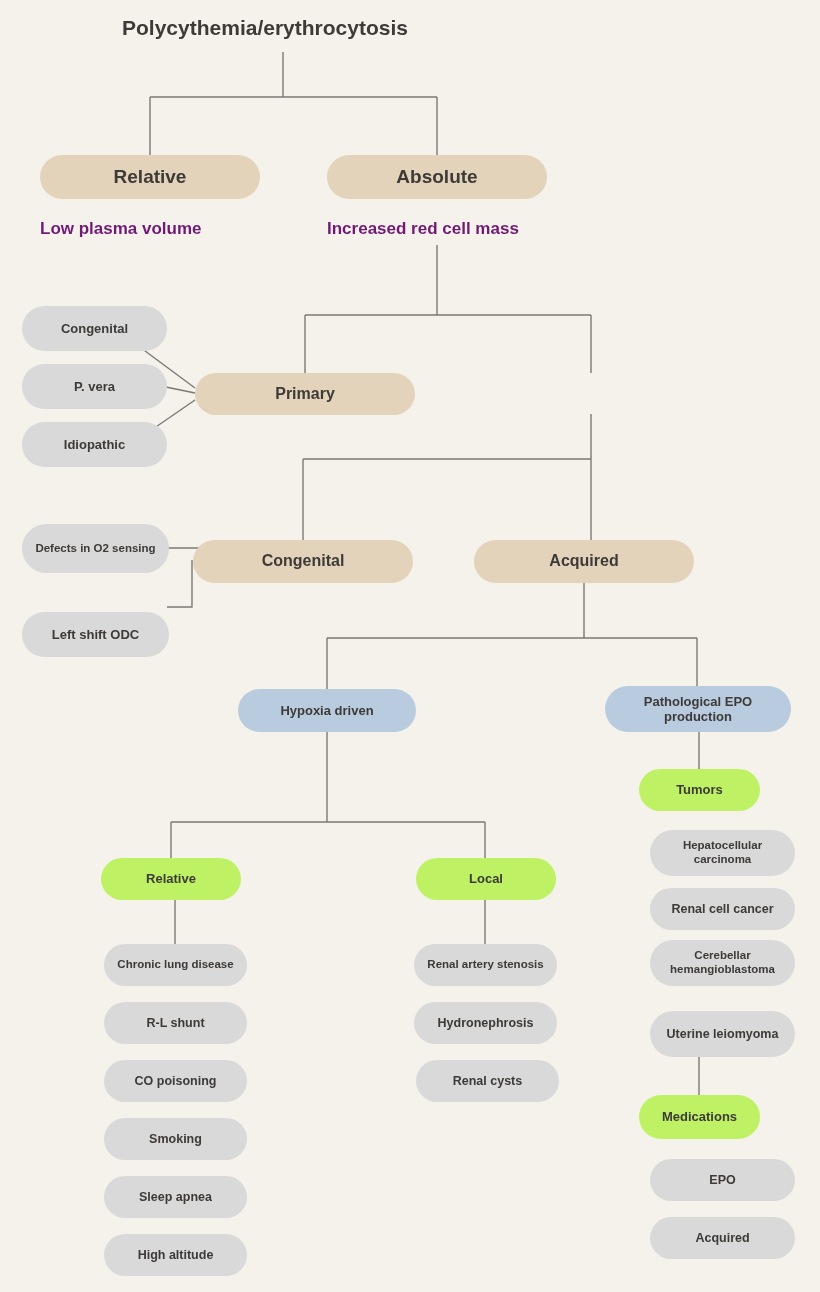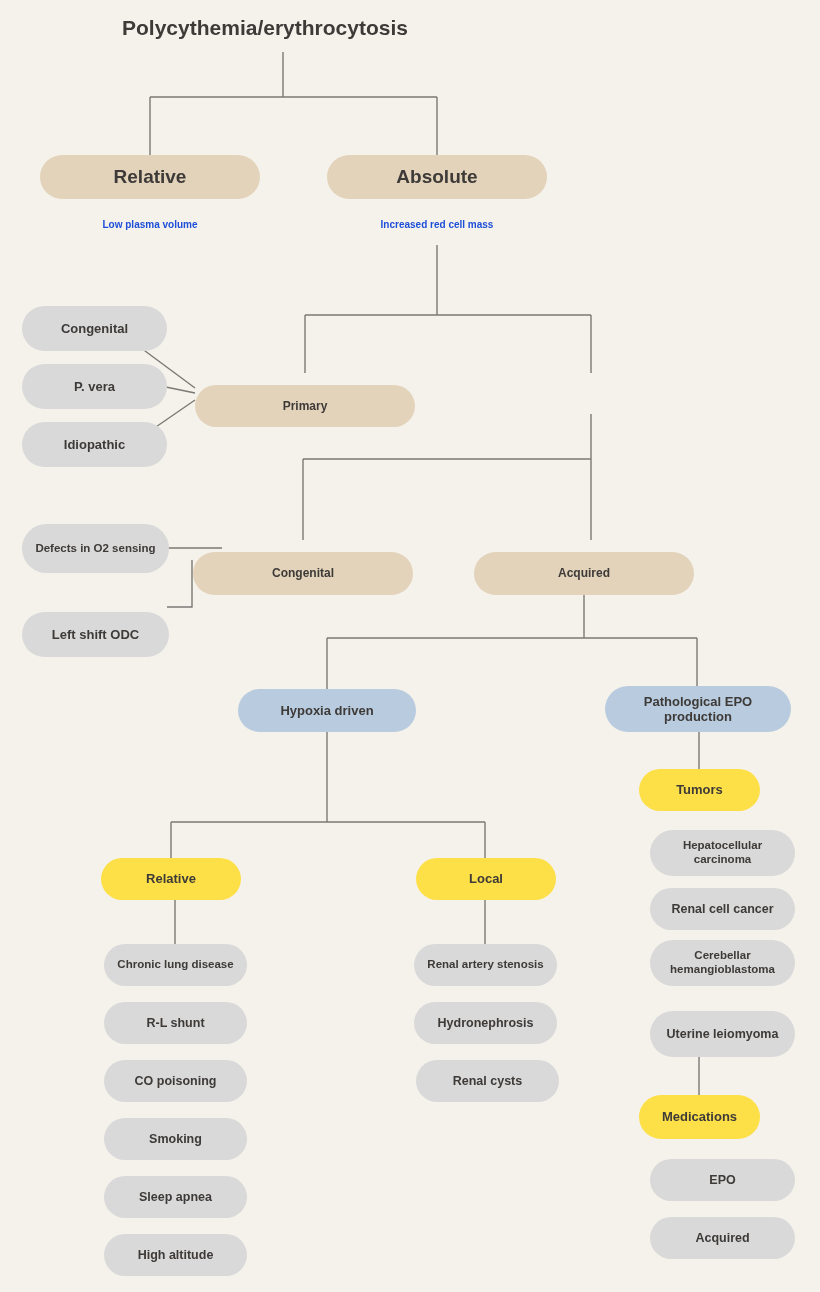--- a/index.html
+++ b/index.html
@@ -36,34 +36,34 @@
     justify-content: center;
     text-align: center;
     border-radius: 999px;
     color: #3D3A38;
     line-height: 1.18;
     padding: 2px 6px;
   }
   .tan    { background: #E3D3BA; }
   .gray   { background: #D9D9D9; }
   .blue   { background: #B9CCDF; }
-  .pink   { background: #fde047; }
+  .pink   { background: #bef264; }
 
   .lvl1 { font-size: 19px; font-weight: bold; }
-  .lvl2 { font-size: 12px; font-weight: bold; margin-top: 12px; }
+  .lvl2 { font-size: 16px; font-weight: bold; }
   .lvl3 { font-size: 13px; font-weight: bold; }
   .lvl4 { font-size: 12.5px; font-weight: bold; }
   .small{ font-size: 11.5px; font-weight: bold; }
 
   .caption {
     position: absolute;
-    font-size: 10px;
+    font-size: 17px;
     font-weight: bold;
-    color: #1d4ed8;
-    text-align: center;
+    color: #701a75;
+    text-align: left;
     white-space: nowrap;
   }
   #page-title {
     position: absolute;
     font-size: 21px;
     font-weight: bold;
     color: #3D3A38;
     white-space: nowrap;
   }
 </style>

